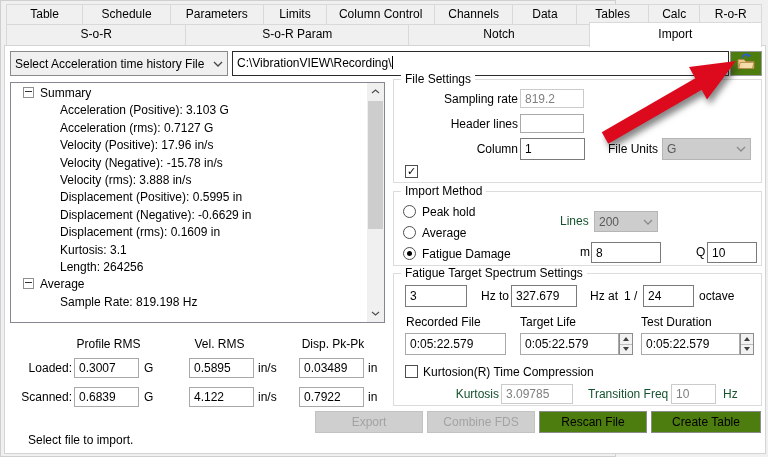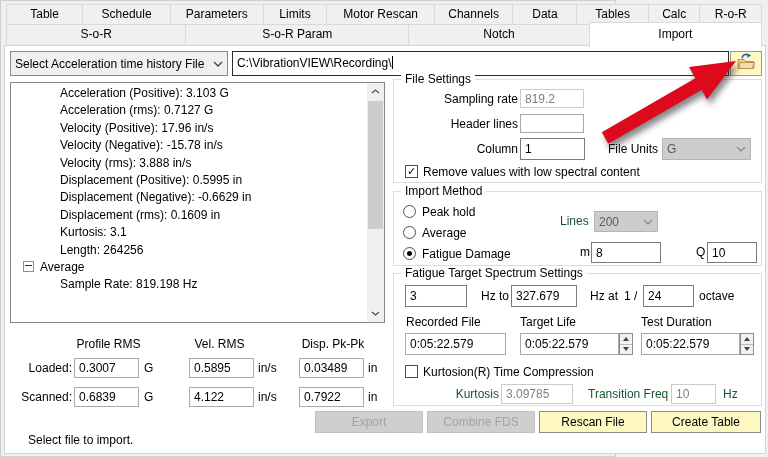--- a/index.html
+++ b/index.html
@@ -42,21 +42,21 @@
   .rad.sel::after{content:"";position:absolute;left:3px;top:3px;width:5px;height:5px;
       border-radius:50%;background:#000;}
 
   .grp{position:absolute;border:1px solid #dcdcdc;box-sizing:border-box;}
   .grp .gtitle{position:absolute;top:-8px;left:7px;background:#fff;padding:0 4px;white-space:nowrap;}
   .grp > *{position:absolute;}
 
   .btn{position:absolute;height:22px;box-sizing:border-box;text-align:center;line-height:20px;
        font-family:"Liberation Sans",sans-serif;font-size:12px;}
   .btn.dis{background:#cfcfcf;border:1px solid #c2c2c2;color:#a3a3a3;}
-  .btn.en{background:#fef9c3;border:1px solid #8c8c8c;color:#000;}
+  .btn.en{background:#4d7c0f;border:1px solid #8c8c8c;color:#000;}
 
   .spin{position:absolute;width:14px;height:22px;border:1px solid #8c8c8c;background:#f2f2f2;
         box-sizing:border-box;display:flex;flex-direction:column;}
   .spin span{flex:1;display:flex;align-items:center;justify-content:center;}
   .spin span:first-child{border-bottom:1px solid #bdbdbd;}
   .tri-up{width:0;height:0;border-left:3px solid transparent;border-right:3px solid transparent;
         border-bottom:4px solid #404040;}
   .tri-dn{width:0;height:0;border-left:3px solid transparent;border-right:3px solid transparent;
         border-top:4px solid #404040;}
 
@@ -83,21 +83,21 @@
 </head>
 <body>
 
 <div id="app">
 
   <div class="tabrow tabrow1">
     <div class="tab" style="flex:92 0 0">Table</div>
     <div class="tab" style="flex:106 0 0">Schedule</div>
     <div class="tab" style="flex:112 0 0">Parameters</div>
     <div class="tab" style="flex:77 0 0">Limits</div>
-    <div class="tab" style="flex:130 0 0">Motor Rescan</div>
+    <div class="tab" style="flex:130 0 0">Column Control</div>
     <div class="tab" style="flex:95 0 0">Channels</div>
     <div class="tab" style="flex:77 0 0">Data</div>
     <div class="tab" style="flex:86 0 0">Tables</div>
     <div class="tab" style="flex:62 0 0">Calc</div>
     <div class="tab" style="flex:74 0 0">R-o-R</div>
   </div>
 
   <div class="tabrow tabrow2">
     <div class="tab" style="flex:179 0 0">S-o-R</div>
     <div class="tab" style="flex:223 0 0">S-o-R Param</div>
@@ -122,20 +122,21 @@
       <svg width="20" height="17" viewBox="0 0 20 17" style="vertical-align:-3px;">
         <path d="M6.2 5.2 A3.6 3.6 0 0 1 12.4 2.6" fill="none" stroke="#2b5fc7" stroke-width="1.6"></path>
         <polygon points="11.6,0.4 15.2,2.6 11.3,4.8" fill="#2b5fc7"></polygon>
         <polygon points="2,6.5 8,6.5 9.8,8.5 18,8.5 18,15.5 2,15.5" fill="#efc98c" stroke="#ad8545" stroke-width="0.8"></polygon>
         <polygon points="4.2,9.5 18,9.5 16.4,15.5 2.6,15.5" fill="#f7dda9" stroke="#ad8545" stroke-width="0.8"></polygon>
       </svg>
     </div>
 
     <div id="tree">
       <div class="rows">
+        <div class="trow sec"><span class="exp"></span><span>Summary</span></div>
         <div class="trow">Acceleration (Positive): 3.103 G</div>
         <div class="trow">Acceleration (rms): 0.7127 G</div>
         <div class="trow">Velocity (Positive): 17.96 in/s</div>
         <div class="trow">Velocity (Negative): -15.78 in/s</div>
         <div class="trow">Velocity (rms): 3.888 in/s</div>
         <div class="trow">Displacement (Positive): 0.5995 in</div>
         <div class="trow">Displacement (Negative): -0.6629 in</div>
         <div class="trow">Displacement (rms): 0.1609 in</div>
         <div class="trow">Kurtosis: 3.1</div>
         <div class="trow">Length: 264256</div>
@@ -166,21 +167,20 @@
       <div class="lbl r" style="left:4px;top:62px;width:120px;">Column</div>
       <input class="inp" style="left: 126px; top: 58px; width: 65px; height: 22px;" value="1">
       <div class="lbl" style="left:214px;top:62px;">File Units</div>
       <div class="combo dis" style="left:268px;top:58px;width:89px;height:22px;">
         <span class="cval">G</span>
         <svg class="chev" width="10" height="6" viewBox="0 0 10 6">
             <polyline points="1,1 5,5 9,1" fill="none" stroke="#8a8a8a" stroke-width="1.3"></polyline>
           </svg>
       </div>
       <div class="cb" style="left:11px;top:85px;">✓</div>
-      <div class="lbl" style="left:29px;top:85px;">Remove values with low spectral content</div>
     </div>
 
     <div class="grp" style="left:388px;top:145px;width:369px;height:75px;">
       <div class="gtitle">Import Method</div>
       <div class="rad" style="left:9px;top:13px;"></div>
       <div class="lbl" style="left:28px;top:13px;">Peak hold</div>
       <div class="rad" style="left:9px;top:34px;"></div>
       <div class="lbl" style="left:28px;top:34px;">Average</div>
       <div class="rad sel" style="left:9px;top:55px;"></div>
       <div class="lbl" style="left:28px;top:55px;">Fatigue Damage</div>

